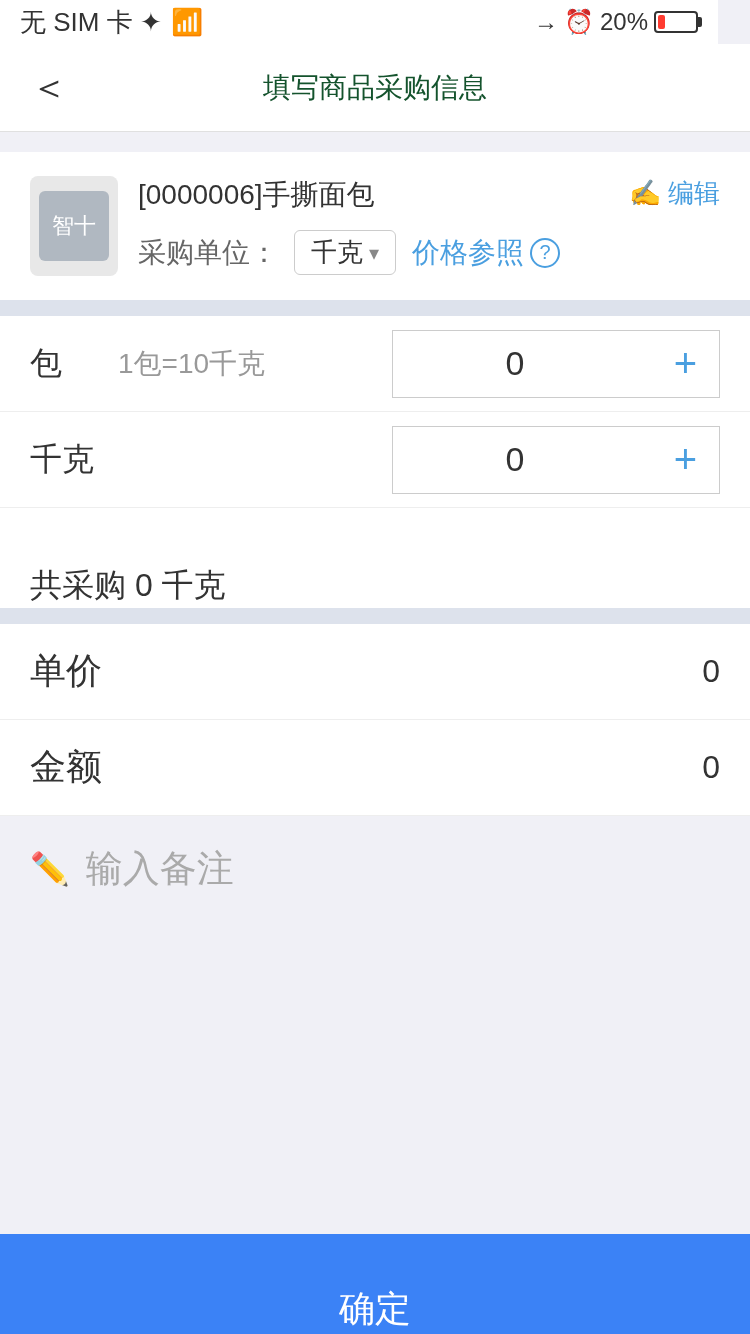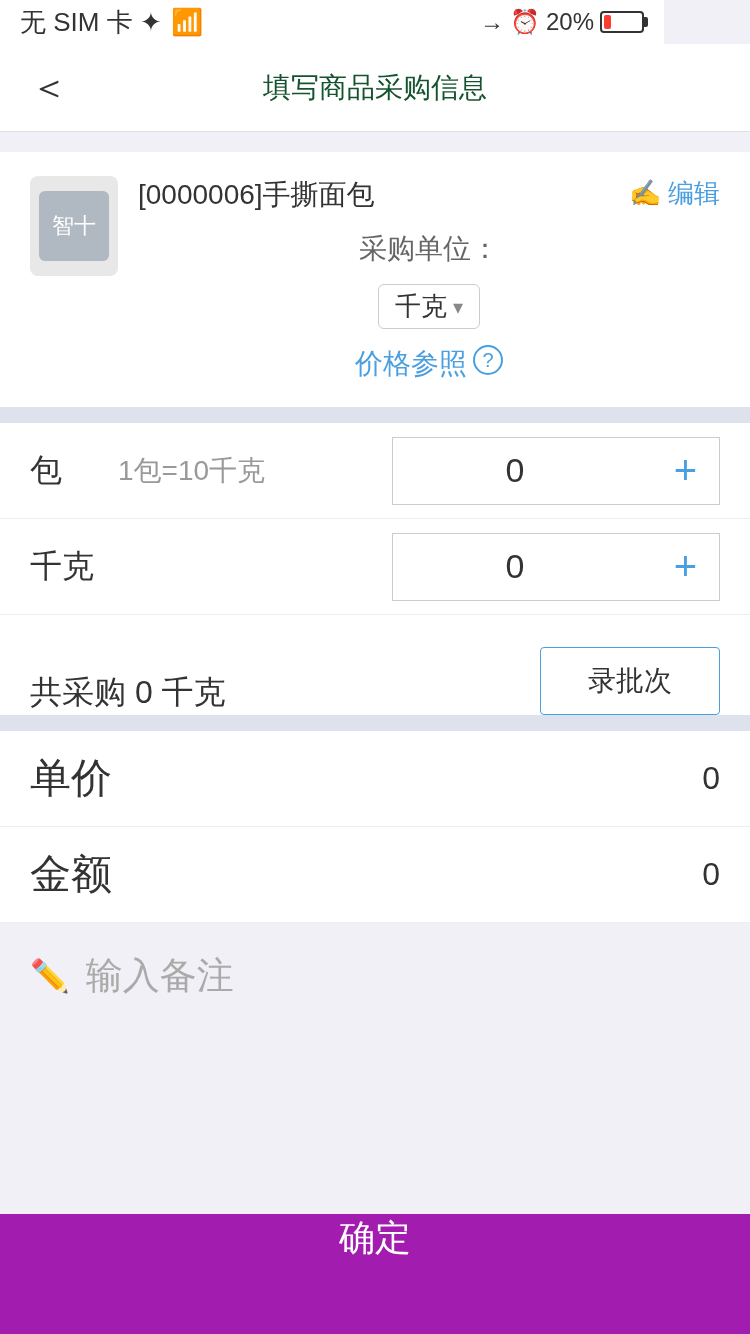--- a/index.html
+++ b/index.html
@@ -8,21 +8,21 @@
       width: 750px;
       min-height: 1334px;
       font-family: -apple-system, "PingFang SC", "Helvetica Neue", sans-serif;
       background: #f0f0f6;
       font-size: 32px;
       color: #333;
     }
 
     
     .status-bar {
-      width: 664px;
+      width: 718px;
       height: 44px;
       background: #fff;
       display: flex;
       align-items: center;
       justify-content: space-between;
       padding: 0 20px;
       font-size: 26px;
       color: #333;
     }
     .status-left { display: flex; align-items: center; gap: 10px; }
@@ -112,21 +112,20 @@
       color: #333;
       margin-bottom: 16px;
       font-weight: 500;
     }
     .product-unit-row {
       display: flex;
       align-items: center;
       gap: 16px;
       font-size: 28px;
       color: #666;
-      flex-direction: column;
     }
     .unit-selector {
       border: 1px solid #ccc;
       border-radius: 6px;
       padding: 4px 16px;
       font-size: 26px;
       color: #333;
       display: flex;
       align-items: center;
       gap: 6px;
@@ -140,21 +139,21 @@
       color: #4a9fe0;
       font-size: 26px;
       display: flex;
       align-items: center;
       gap: 6px;
     }
     .price-ref {
       color: #4a9fe0;
       font-size: 28px;
       display: flex;
-      align-items: flex-start;
+      align-items: center;
       gap: 6px;
     }
     .help-circle {
       width: 30px; height: 30px;
       border: 2px solid #4a9fe0;
       border-radius: 50%;
       display: flex; align-items: center; justify-content: center;
       font-size: 20px; color: #4a9fe0;
     }
 
@@ -252,21 +251,21 @@
     }
     .info-row {
       display: flex;
       align-items: center;
       justify-content: space-between;
       padding: 0 30px;
       height: 96px;
       border-bottom: 1px solid #eee;
     }
     .info-label {
-      font-size: 41px;
+      font-size: 36px;
       color: #333;
     }
     .info-value {
       font-size: 32px;
       color: #333;
     }
 
     
     .remark-section {
       background: #f0f0f6;
@@ -285,24 +284,24 @@
       background: #f0f0f6;
       min-height: 300px;
     }
 
     
     .confirm-bar {
       position: fixed;
       bottom: 0;
       left: 0;
       width: 750px;
-      height: 120px;
-      background: #a21caf;
-      display: flex;
-      align-items: flex-start;
+      height: 100px;
+      background: #3b82f6;
+      display: flex;
+      align-items: flex-end;
       justify-content: center;
       cursor: pointer;
     }
     .confirm-text {
       font-size: 36px;
       color: #fff;
       font-weight: 400;
     }
 
     .page-wrapper {
@@ -387,23 +386,20 @@
       <div class="input-field-wrap">
         <input class="qty-input" type="number" value="0" style="">
         <div class="plus-btn">
           <span>+</span>
         </div>
       </div>
     </div>
 
     <div class="summary-row">
       <span class="summary-text">共采购 0 千克</span>
-      <div class="batch-btn">
-        <span>录批次</span>
-      </div>
     </div>
   </div>
 
   <div class="section-divider"></div>
 
   <div class="info-section">
     <div class="info-row">
       <span class="info-label">单价</span>
       <span class="info-value">0</span>
     </div>

